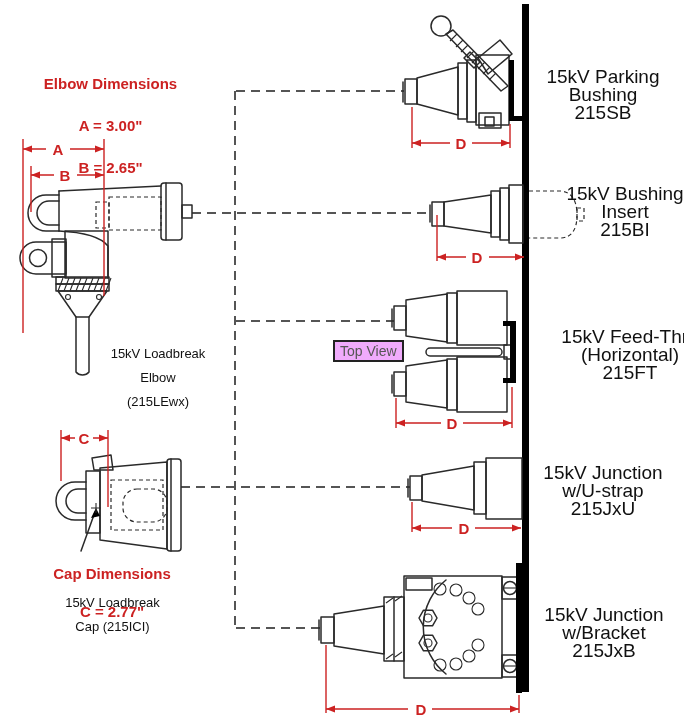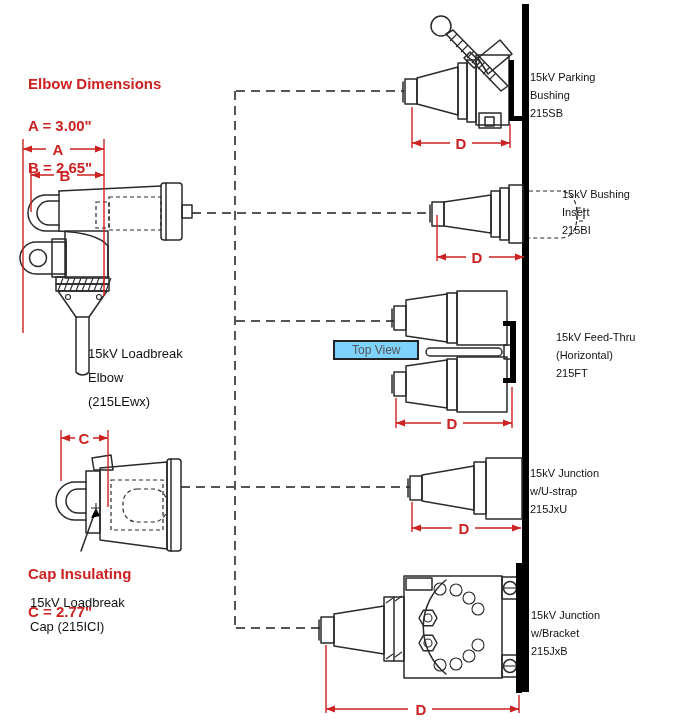--- a/index.html
+++ b/index.html
@@ -10,26 +10,26 @@
           font-family:"Liberation Sans",sans-serif;}
   .canvas svg{position:absolute;left:0;top:0;}
   svg .ln{stroke:var(--line);fill:none;stroke-width:1.5;stroke-linejoin:round;stroke-linecap:round;}
   svg .thin{stroke:var(--line);fill:none;stroke-width:1.1;}
   svg .hd{stroke:var(--line);fill:none;stroke-width:1.2;stroke-dasharray:4 3;}
   svg .blk{fill:var(--wall);stroke:none;}
   svg .conn{stroke:var(--conn);fill:none;stroke-width:2;stroke-dasharray:9 6;}
   svg .red{stroke:var(--red);fill:none;stroke-width:1.4;}
   svg .redf{fill:var(--red);stroke:none;}
   svg text.dimtext{fill:var(--red);font:bold 15px "Liberation Sans",sans-serif;text-anchor:middle;}
-  .txt{position:absolute;text-align:left;white-space:pre-line;color:#111;}
+  .txt{position:absolute;text-align:center;white-space:pre-line;color:#111;}
   .red-block{color:var(--red);font-weight:bold;font-size:15px;line-height:21px;}
-  .dev-label{font-size:11px;line-height:18px;}
+  .dev-label{font-size:19px;line-height:18px;}
   .small-label{font-size:13px;line-height:24px;}
-  .topview{position:absolute;border:2px solid #222;color:#555;font-size:12px;
-           padding:1px 17px;background:#7dd3fc;}
+  .topview{position:absolute;border:2px solid #222;color:#555;font-size:14px;
+           padding:1px 5px;background:#f0abfc;}
 </style>
 </head>
 <body>
 
 <div class="canvas">
 
 <svg width="684" height="723" viewBox="0 0 684 723">
 
   <g>
     <rect class="blk" x="522" y="4" width="7" height="688"></rect>
@@ -217,21 +217,21 @@
     <div>Elbow Dimensions</div>
     <div>A = 3.00"</div>
     <div>B = 2.65"</div>
   </div>
 
   <div class="txt small-label" style="left:88px;top:342px;width:140px;">15kV Loadbreak
 Elbow
 (215LEwx)</div>
 
   <div class="txt red-block" style="left:28px;top:545px;width:168px;line-height:19px;">
-    <div>Cap Insulating</div>
+    <div>Cap Dimensions</div>
     <div>C = 2.77"</div>
   </div>
 
   <div class="txt small-label" style="left:30px;top:591px;width:165px;">15kV Loadbreak
 Cap (215ICI)</div>
 
   <div class="txt dev-label" style="left:530px;top:68px;width:146px;">15kV Parking
 Bushing
 215SB</div>
   <div class="txt dev-label" style="left:562px;top:185px;width:126px;">15kV Bushing

